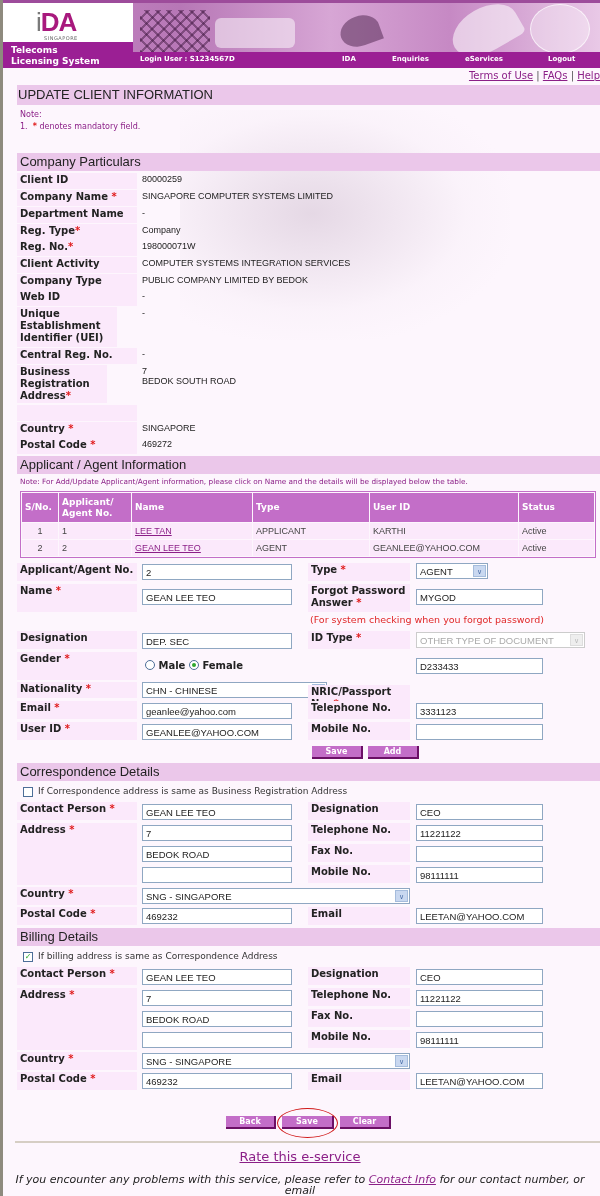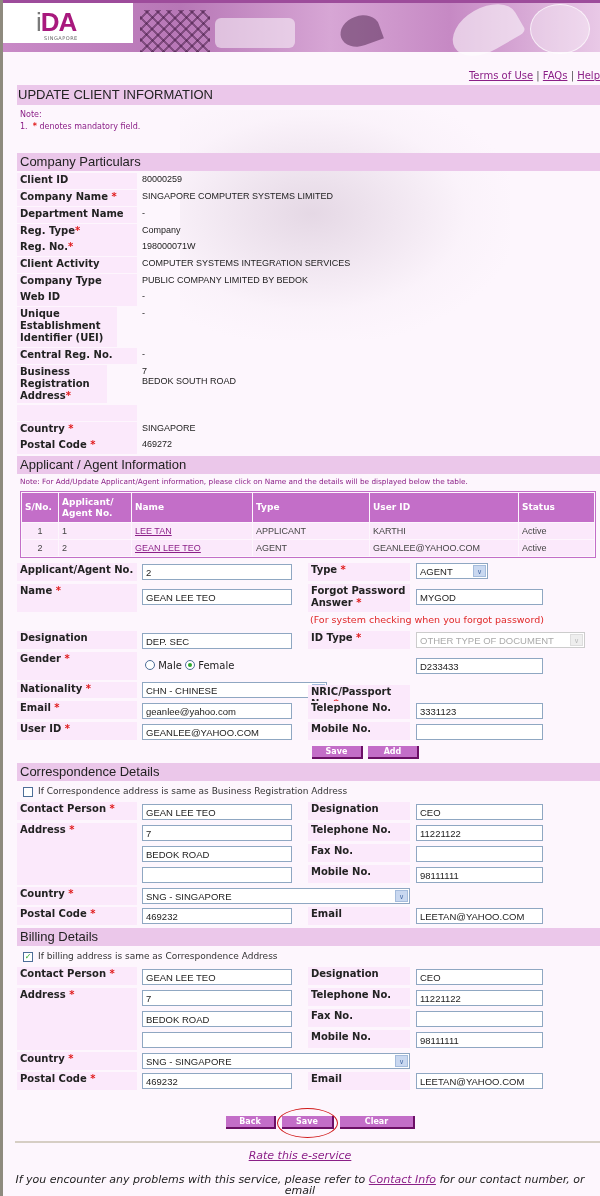--- a/index.html
+++ b/index.html
@@ -50,21 +50,21 @@
   .sel .arrow { position:absolute; right:1px; top:1px; width:13px; height:12px; background:#c9d8f0; border:1px solid #a5bcdc; color:#4b6ea8; font-size:7px; text-align:center; line-height:11px; }
   .sel.disabled { color:#aaa; border-color:#ccc; }
   .sel.disabled .arrow { background:#eee; border-color:#ddd; color:#bbb; }
   .btn { position:absolute; height:13px; background:#c36ec8; border-right:2px solid #6b0f66; border-bottom:2px solid #6b0f66; color:#fff; font-weight:bold; font-size:8px; text-align:center; line-height:12px; }
   .radio { display:inline-block; width:10px; height:10px; border:1px solid #4d6e98; border-radius:50%; background:#fff; vertical-align:-1px; position:relative; }
   .radio.on::after { content:""; position:absolute; left:2px; top:2px; width:4px; height:4px; border-radius:50%; background:#2ea82e; }
   .chk { position:absolute; width:10px; height:10px; border:1px solid #4d6e98; background:#fff; font-size:8px; line-height:8px; color:#2ea82e; text-align:center; }
   .chk-lbl { position:absolute; font-size:9px; color:#333; }
   .forgot-hint { position:absolute; left:310px; top:614px; color:#e02828; font-size:9.5px; font-family:"DejaVu Sans", sans-serif; }
   .hr { position:absolute; left:15px; top:1141px; width:585px; height:2px; background:#d6cec4; }
-  .rate { position:absolute; left:0; width:600px; top:1149px; text-align:center; font-size:11px;font-style:italic; }
+  .rate { position:absolute; left:0; width:600px; top:1149px; text-align:center; font-size:13px; }
   .rate a { color:#8b1f87; text-decoration:underline; }
   .footer { position:absolute; left:0; width:600px; top:1174px; text-align:center; font-size:11px; font-style:italic; color:#222; line-height:11px; }
   .footer a { color:#8b1f87; text-decoration:underline; }
   .ellipse { position:absolute; left:277px; top:1108px; width:61px; height:30px; border:1px solid #d01818; border-radius:50%; }
 </style>
 </head>
 <body>
 
 <div class="leftbar"></div>
 
@@ -73,20 +73,34 @@
     <div class="toprule"></div>
     <div class="tower"></div>
     <div class="phone"></div>
     <div class="dish3"></div>
     <div class="dish1"></div>
     <div class="dish2"></div>
   </div>
   <div class="logo-box">
     <span class="logo-ida"><span>i</span><b>DA</b></span>
     <span class="logo-sg">SINGAPORE</span>
+  </div>
+  <div class="navbar">
+    <div class="nav-left">
+      <div class="sys-title">
+        <div>Telecoms</div>
+        <div>Licensing System</div>
+      </div>
+    </div>
+    <div class="nav-strip"></div>
+    <span class="login-user">Login User : S1234567D</span>
+    <a class="navlink" style="left:342px">IDA</a>
+    <a class="navlink" style="left:392px">Enquiries</a>
+    <a class="navlink" style="left:465px">eServices</a>
+    <a class="navlink" style="left:548px">Logout</a>
   </div>
 </div>
 
 <div class="toplinks">
   <a>Terms of Use</a>
   <span>|</span>
   <a>FAQs</a>
   <span>|</span>
   <a>Help</a>
 </div>
@@ -193,21 +207,21 @@
 <div class="lbl" style="left:17px;top:563px;width:120px;height:18px"><span>Applicant/Agent No.</span></div>
 <div class="inp" style="left:142px;top:564px;width:150px">2</div>
 
 <div class="lbl" style="left:17px;top:584px;width:120px;height:28px"><span>Name</span> <span class="req">*</span></div>
 <div class="inp" style="left:142px;top:589px;width:150px">GEAN LEE TEO</div>
 
 <div class="lbl" style="left:17px;top:631px;width:120px;height:18px"><span>Designation</span></div>
 <div class="inp" style="left:142px;top:633px;width:150px">DEP. SEC</div>
 
 <div class="lbl" style="left:17px;top:652px;width:120px;height:28px"><span>Gender</span> <span class="req">*</span></div>
-<div style="position:absolute;left:145px;top:660px;font-weight:normal;font-size:10px">
+<div style="position:absolute;left:145px;top:660px;font-weight:bold;font-size:10px">
   <span class="radio"></span>
   <span>Male</span>
   <span class="radio on"></span>
   <span>Female</span>
 </div>
 
 <div class="lbl" style="left:17px;top:682px;width:120px;height:16px"><span>Nationality</span> <span class="req">*</span></div>
 <div class="sel" style="left:142px;top:682px;width:185px"><span>CHN - CHINESE</span><span class="arrow">∨</span></div>
 
 <div class="lbl" style="left:17px;top:701px;width:120px;height:18px"><span>Email</span> <span class="req">*</span></div>
@@ -285,21 +299,21 @@
 <div class="inp" style="left:416px;top:990px;width:127px">11221122</div>
 <div class="lbl" style="left:308px;top:1009px;width:102px;height:18px"><span>Fax No.</span></div>
 <div class="inp" style="left:416px;top:1011px;width:127px"></div>
 <div class="lbl" style="left:308px;top:1030px;width:102px;height:18px"><span>Mobile No.</span></div>
 <div class="inp" style="left:416px;top:1032px;width:127px">98111111</div>
 <div class="lbl" style="left:308px;top:1072px;width:102px;height:18px"><span>Email</span></div>
 <div class="inp" style="left:416px;top:1073px;width:127px">LEETAN@YAHOO.COM</div>
 
 <div class="btn" style="left:226px;top:1116px;width:50px">Back</div>
 <div class="btn" style="left:282px;top:1116px;width:52px">Save</div>
-<div class="btn" style="left:340px;top:1116px;width:75px">Clear</div>
+<div class="btn" style="left:340px;top:1116px;width:51px">Clear</div>
 <div class="ellipse"></div>
 
 <div class="hr"></div>
 <div class="rate"><a>Rate this e-service</a></div>
 <div class="footer">
   <span>If you encounter any problems with this service, please refer to</span>
   <a>Contact Info</a>
   <span>for our contact number, or email</span><br>
   <span>ida_tlsinfo@ida.gov.sg</span>
 </div>

